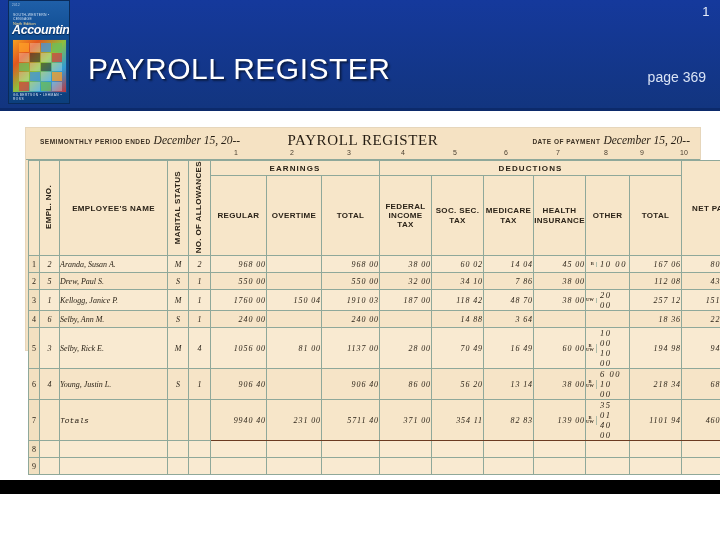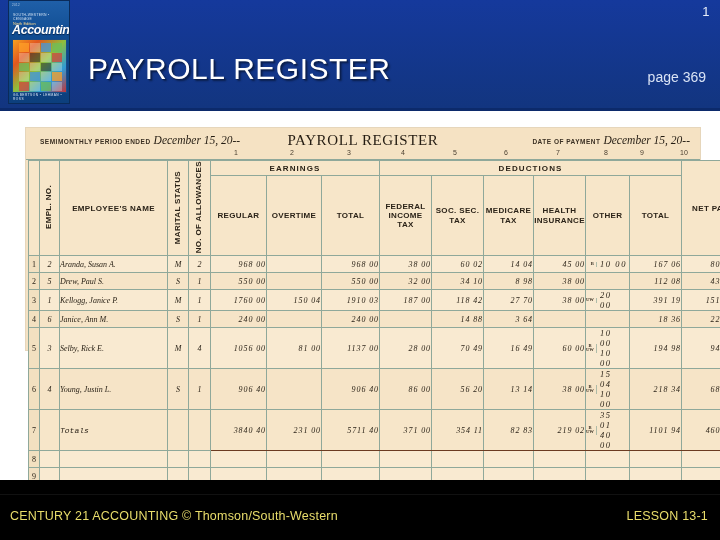--- a/index.html
+++ b/index.html
@@ -436,56 +436,56 @@
               <td class="rn">2</td>
               <td class="emplno">5</td>
               <td class="name">Drew, Paul S.</td>
               <td class="ms">S</td>
               <td class="alw">1</td>
               <td class="amt">550 00</td>
               <td class="amt"></td>
               <td class="amt">550 00</td>
               <td class="amt">32 00</td>
               <td class="amt">34 10</td>
-              <td class="amt">8 98</td>
+              <td class="amt">7 86</td>
               <td class="amt">38 00</td>
               <td class="other"></td>
               <td class="amt">112 08</td>
               <td class="netpay">437 92</td>
             </tr>
             <tr class="data">
               <td class="rn">3</td>
               <td class="emplno">1</td>
               <td class="name">Kellogg, Janice P.</td>
               <td class="ms">M</td>
               <td class="alw">1</td>
               <td class="amt">1760 00</td>
               <td class="amt">150 04</td>
               <td class="amt">1910 03</td>
               <td class="amt">187 00</td>
               <td class="amt">118 42</td>
-              <td class="amt">27 70</td>
+              <td class="amt">48 70</td>
               <td class="amt">38 00</td>
               <td class="other">
                 <div class="other-wrap">
                   <div class="other-code">
                     <div>UW</div>
                   </div>
                   <div class="other-amt">
                     <div>20 00</div>
                   </div>
                 </div>
               </td>
-              <td class="amt">391 19</td>
+              <td class="amt">257 12</td>
               <td class="netpay">1518 88</td>
             </tr>
             <tr class="data">
               <td class="rn">4</td>
               <td class="emplno">6</td>
-              <td class="name">Janice, Ann M.</td>
+              <td class="name">Selby, Ann M.</td>
               <td class="ms">S</td>
               <td class="alw">1</td>
               <td class="amt">240 00</td>
               <td class="amt"></td>
               <td class="amt">240 00</td>
               <td class="amt"></td>
               <td class="amt">14 88</td>
               <td class="amt">3 64</td>
               <td class="amt"></td>
               <td class="other"></td>
@@ -533,41 +533,41 @@
               <td class="amt">56 20</td>
               <td class="amt">13 14</td>
               <td class="amt">38 00</td>
               <td class="other">
                 <div class="other-wrap">
                   <div class="other-code">
                     <div>B</div>
                     <div>UW</div>
                   </div>
                   <div class="other-amt">
-                    <div>15 04</div>
+                    <div>6 00</div>
                     <div>10 00</div>
                   </div>
                 </div>
               </td>
               <td class="amt">218 34</td>
               <td class="netpay">688 06</td>
             </tr>
             <tr class="totals">
               <td class="rn">7</td>
               <td class="emplno"></td>
               <td class="totlabel">Totals</td>
               <td class="ms"></td>
               <td class="alw"></td>
-              <td class="amt">3840 40</td>
+              <td class="amt">9940 40</td>
               <td class="amt">231 00</td>
               <td class="amt">5711 40</td>
               <td class="amt">371 00</td>
               <td class="amt">354 11</td>
               <td class="amt">82 83</td>
-              <td class="amt">219 02</td>
+              <td class="amt">139 00</td>
               <td class="other">
                 <div class="other-wrap">
                   <div class="other-code">
                     <div>B</div>
                     <div>UW</div>
                   </div>
                   <div class="other-amt">
                     <div>35 01</div>
                     <div>40 00</div>
                   </div>
@@ -610,18 +610,14 @@
               <td class="amt"></td>
               <td class="amt"></td>
             </tr>
           </tbody>
       </table>
 
     </div>
   </div>
 
   <div class="footer-shade"></div>
-  <div class="footer">
-    <div class="footer-left">CENTURY 21 ACCOUNTING © Thomson/South-Western</div>
-    <div class="footer-right">LESSON  13-1</div>
-  </div>
 
 </div>
 
 </body></html>

